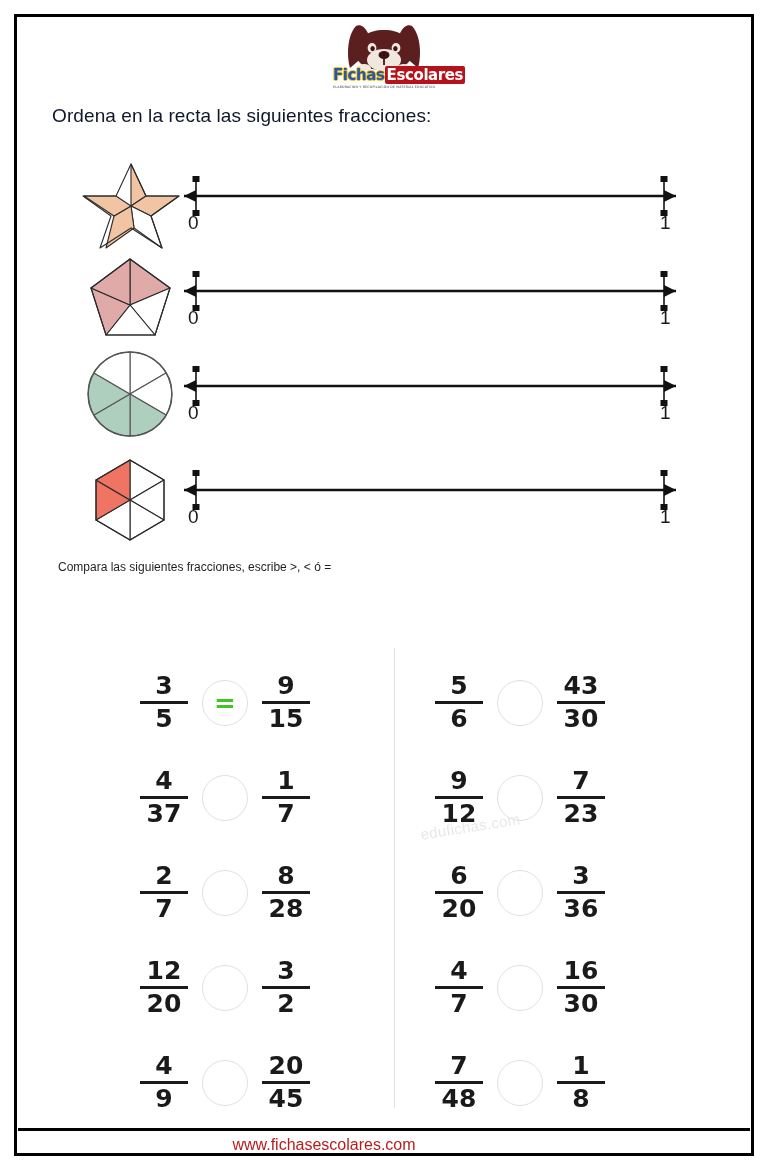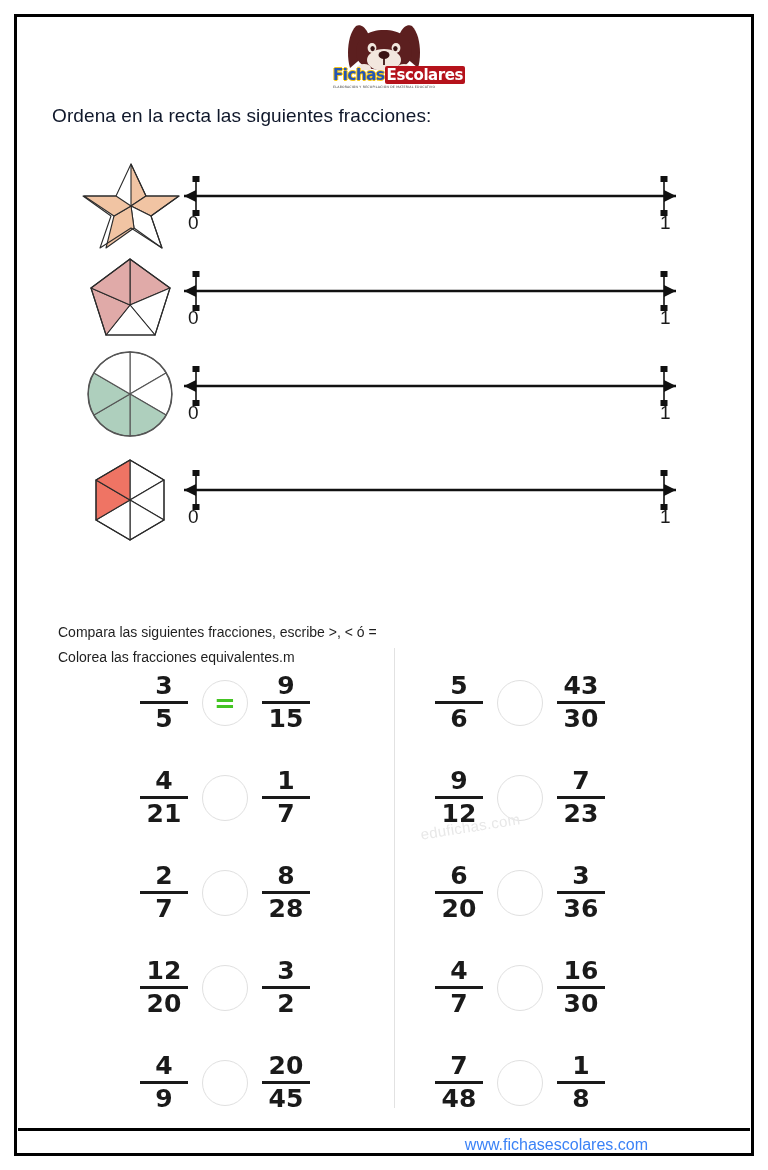--- a/index.html
+++ b/index.html
@@ -86,22 +86,22 @@
     position: absolute;
     left: 52px;
     top: 105px;
     font-size: 19px;
     color: #0f172a;
     letter-spacing: 0.1px;
   }
   .instr-2 {
     position: absolute;
     left: 58px;
-    top: 620px;
-    font-size: 14px;
+    top: 555px;
+    font-size: 12px;
     color: #1f1f1f;
     line-height: 25px;
   }
 
   
   .nl-row { position: absolute; left: 0; width: 768px; height: 96px; }
   .nl-shape {
     position: absolute;
     left: 78px;
     top: 0;
@@ -193,23 +193,23 @@
     top: 1128px;
     width: 732px;
     height: 3px;
     background: #000000;
   }
   .footer-url {
     position: absolute;
     left: 0;
     top: 1136px;
     width: 648px;
-    text-align: right;
+    text-align: center;
     font-size: 16px;
-    color: #3b82f6;
+    color: #b91c1c;
   }
 </style>
 </head>
 <body>
 
 <div class="page">
 
   <div class="page-frame"></div>
 
   <div class="logo-wrap">
@@ -362,21 +362,20 @@
         <rect x="490.5" y="4" width="7" height="6" fill="#111"></rect>
         <rect x="490.5" y="38" width="7" height="6" fill="#111"></rect>
       </svg>
       <div style="position:absolute;left:18px;top:40px;font-size:19px;color:#1a1a1a;">0</div>
       <div style="position:absolute;left:490px;top:40px;font-size:19px;color:#1a1a1a;">1</div>
     </div>
   </div>
 
   <div class="instr-2">
     <div>Compara las siguientes fracciones, escribe &gt;, &lt; ó =</div>
-    <div>Colorea las fracciones equivalentes.m</div>
   </div>
 
   <div class="divider"></div>
 
   <div class="cmp-col left">
 
     <div class="cmp-row">
       <div class="frac">
         <span class="num">3</span>
         <span class="bar"></span>
@@ -387,21 +386,21 @@
         <span class="num">9</span>
         <span class="bar"></span>
         <span class="den">15</span>
       </div>
     </div>
 
     <div class="cmp-row">
       <div class="frac">
         <span class="num">4</span>
         <span class="bar"></span>
-        <span class="den">21</span>
+        <span class="den">37</span>
       </div>
       <div class="op-circle"></div>
       <div class="frac">
         <span class="num">1</span>
         <span class="bar"></span>
         <span class="den">7</span>
       </div>
     </div>
 
     <div class="cmp-row">

